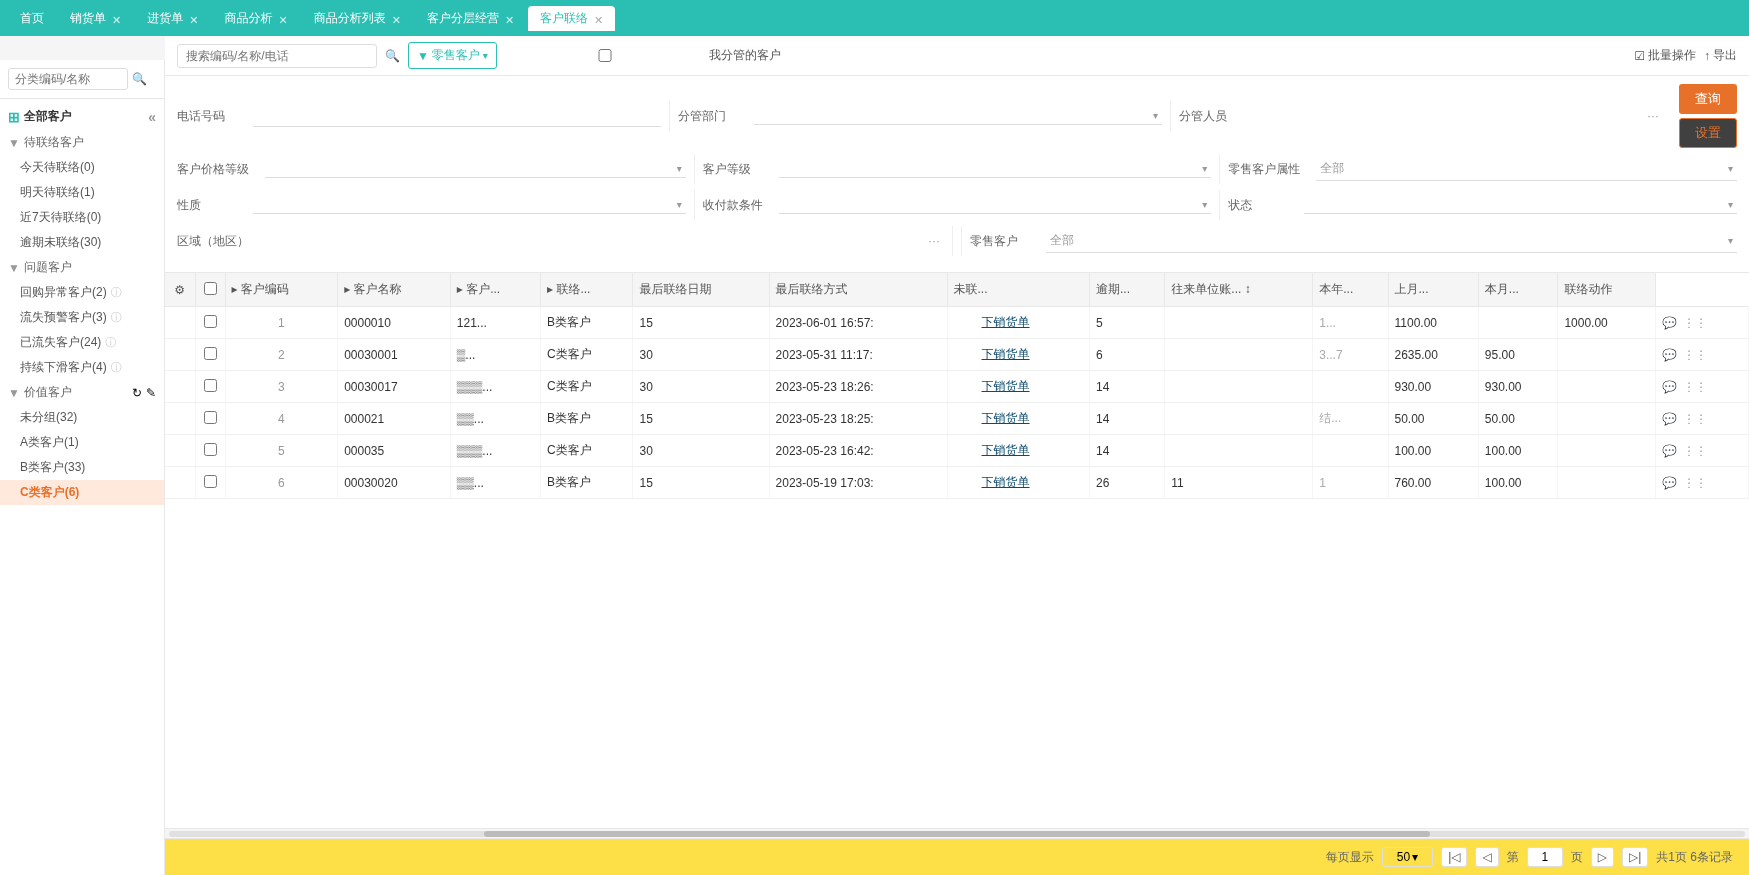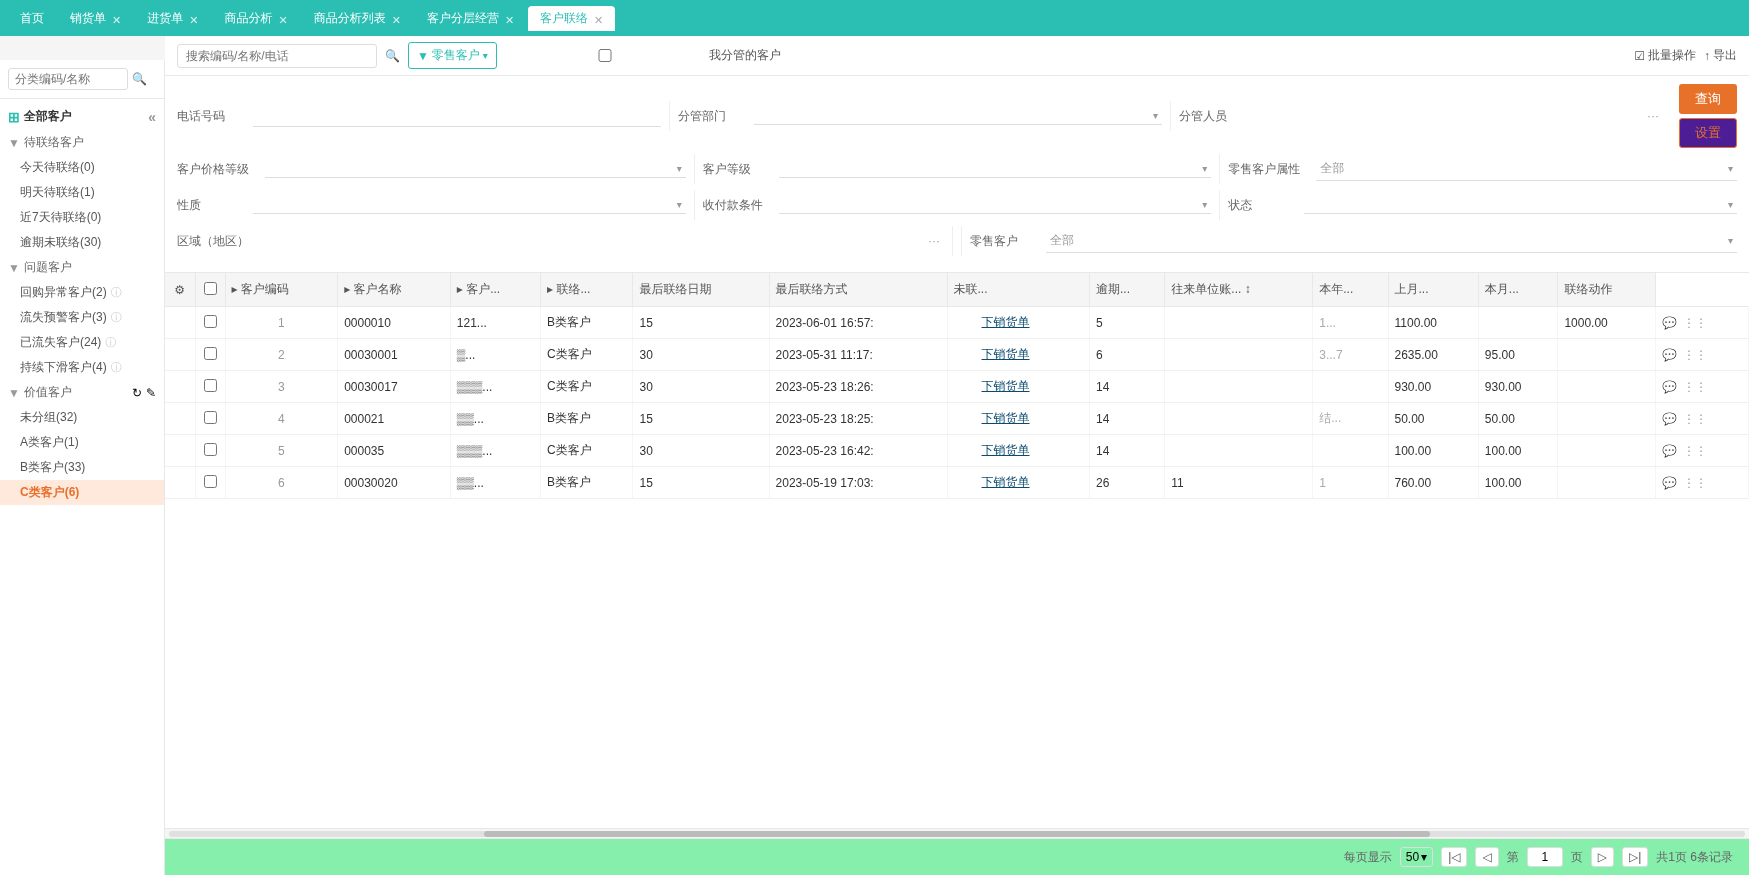--- a/index.html
+++ b/index.html
@@ -251,21 +251,21 @@
     .query-btn {
       background: #e8712a;
       color: #fff;
       border: none;
       border-radius: 3px;
       padding: 6px 16px;
       cursor: pointer;
       font-size: 13px;
     }
     .setting-btn {
-      background: #4c1d95;
+      background: #404040;
       color: #e8712a;
       border: 1px solid #e8712a;
       border-radius: 3px;
       padding: 5px 14px;
       cursor: pointer;
       font-size: 13px;
     }
     .btn-group {
       display: flex;
       flex-direction: column;
@@ -323,34 +323,34 @@
       gap: 6px;
       color: #999;
     }
     .action-icons span { cursor: pointer; }
     .row-num { color: #999; text-align: center; }
     .col-gear { width: 30px; text-align: center; }
     .col-check { width: 30px; text-align: center; }
 
     
     .table-footer {
-      background: #86efac;
+      background: #fde047;
       border-top: 1px solid #e8e8e8;
       padding: 8px 16px;
       display: flex;
       align-items: center;
       justify-content: flex-end;
       gap: 8px;
       flex-shrink: 0;
     }
     .footer-label { color: #666; }
     .page-size-select {
       border: 1px solid #ddd;
       border-radius: 3px;
-      padding: 2px 5px;
+      padding: 2px 14px;
       font-size: 12px;
       display: flex;
       align-items: center;
       gap: 2px;
       cursor: pointer;
     }
     .page-nav-btn {
       border: 1px solid #ddd;
       border-radius: 3px;
       padding: 2px 6px;

